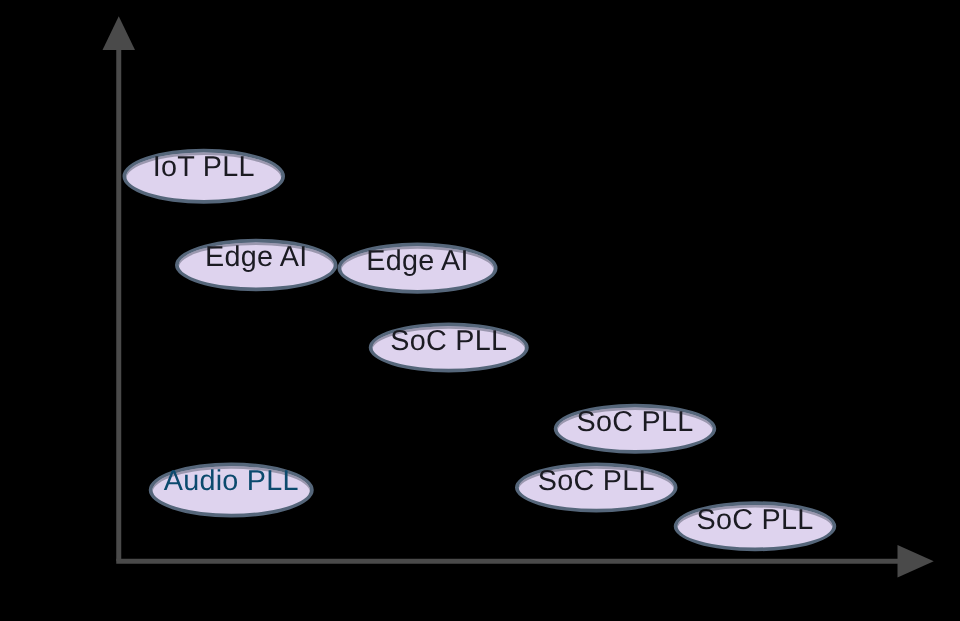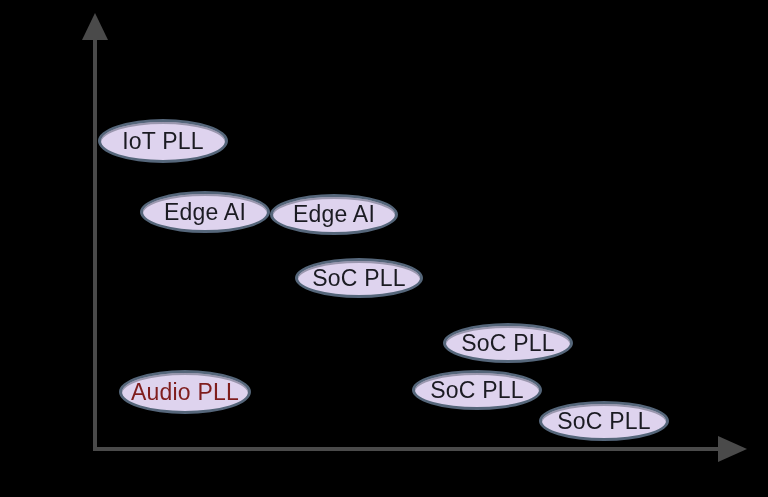--- a/index.html
+++ b/index.html
@@ -20,21 +20,20 @@
     left: 0;
     top: 0;
     width: 768px;
     height: 497px;
     display: block;
   }
   .node {
     position: absolute;
     border-radius: 50%;
     display: flex;
-    align-items: center;
     justify-content: center;
     box-sizing: border-box;
     border: 3px solid #55667a;
     box-shadow: inset 0 2px 0 rgba(30,40,55,0.35);
   }
   .node span {
     font-size: 23px;
     line-height: 1;
     letter-spacing: 0.2px;
     white-space: nowrap;
@@ -70,16 +69,16 @@
   <div class="node" style="left: 443px; top: 323px; width: 130px; height: 40px; background: rgb(222, 211, 238); border-color: rgb(85, 102, 122);">
     <span style="color: rgb(27, 27, 34);">SoC PLL</span>
   </div>
   <div class="node" style="left: 412px; top: 370px; width: 130px; height: 40px; background: rgb(222, 211, 238); border-color: rgb(85, 102, 122);">
     <span style="color: rgb(27, 27, 34);">SoC PLL</span>
   </div>
   <div class="node" style="left: 539px; top: 401px; width: 130px; height: 40px; background: rgb(222, 211, 238); border-color: rgb(85, 102, 122);">
     <span style="color: rgb(27, 27, 34);">SoC PLL</span>
   </div>
   <div class="node" style="left: 119px; top: 370px; width: 132px; height: 44px; background: rgb(222, 211, 238); border-color: rgb(85, 102, 122);">
-    <span style="color: #7f1d1d;">Audio PLL</span>
+    <span style="color: #0c4a6e;">Audio PLL</span>
   </div>
 
 </div>
 
 </body></html>

